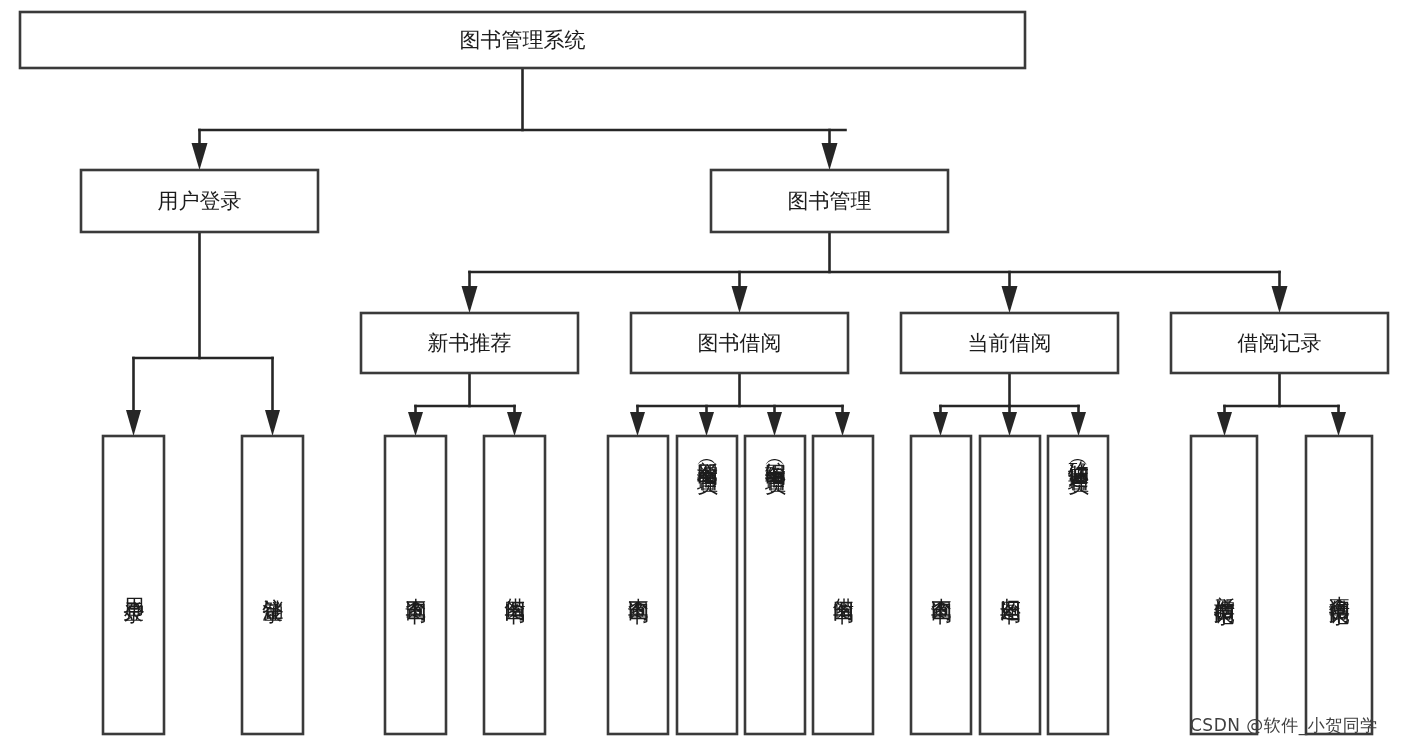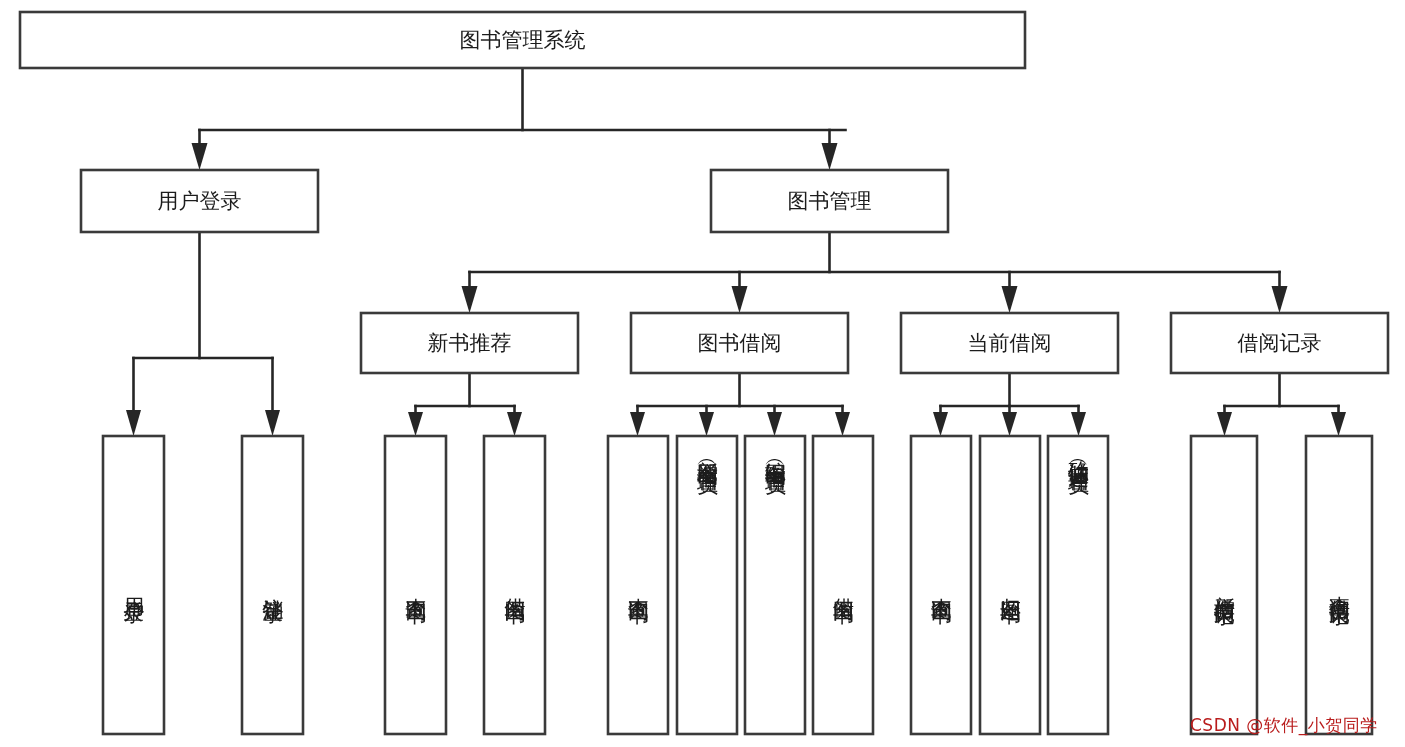--- a/index.html
+++ b/index.html
@@ -64,21 +64,21 @@
     letter-spacing: 2px;
     color: #1c1c1c;
     white-space: nowrap;
   }
   .watermark {
     position: absolute;
     left: 1190px;
     top: 714px;
     font-family: "DejaVu Sans", "Liberation Sans", sans-serif;
     font-size: 17px;
-    color: #b91c1c;
+    color: #404040;
     white-space: nowrap;
     letter-spacing: 0.5px;
   }
 </style>
 </head>
 <body>
 
 <div id="diagram-root">
 
   <svg class="flow" viewBox="0 0 1405 747">

